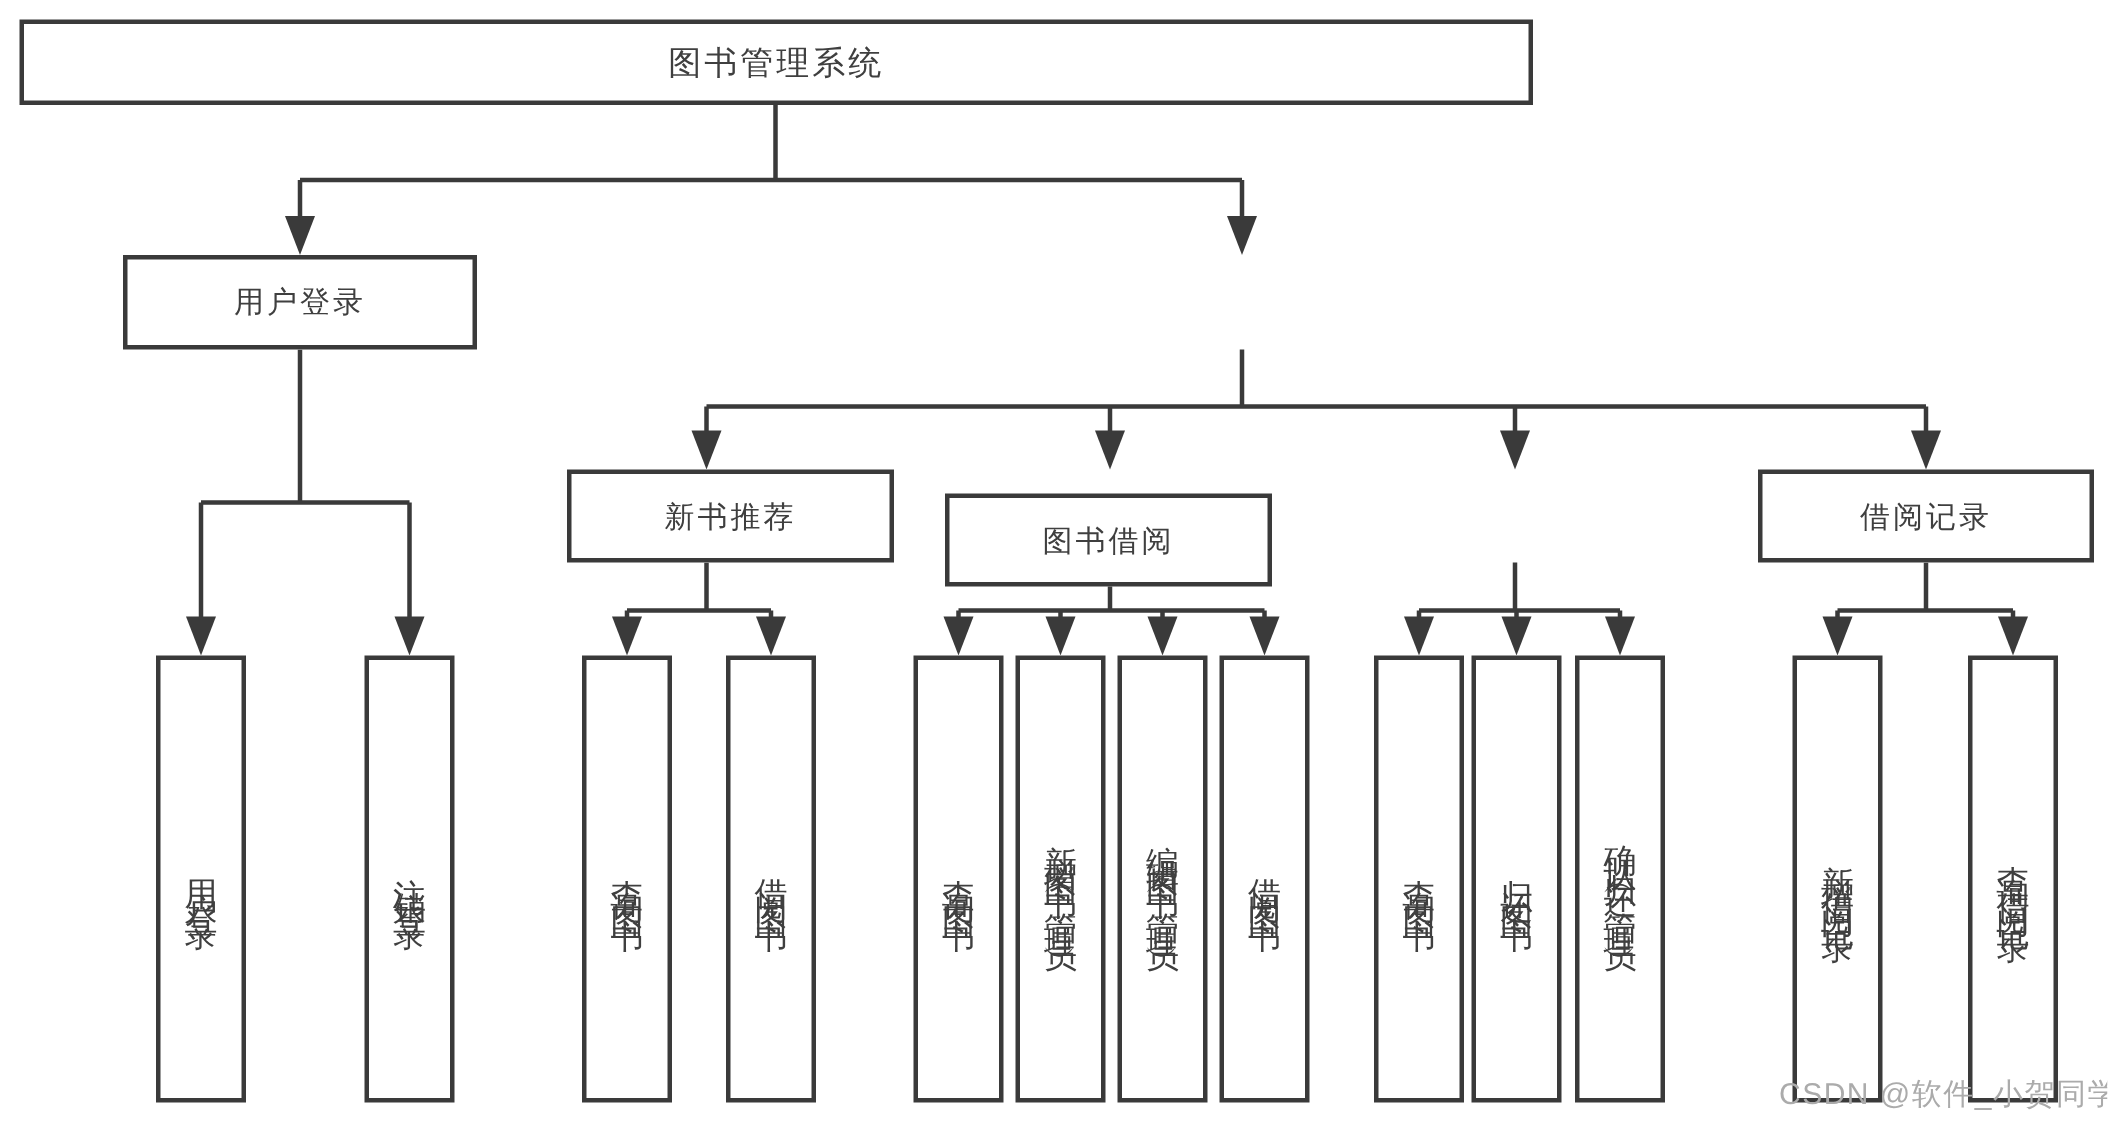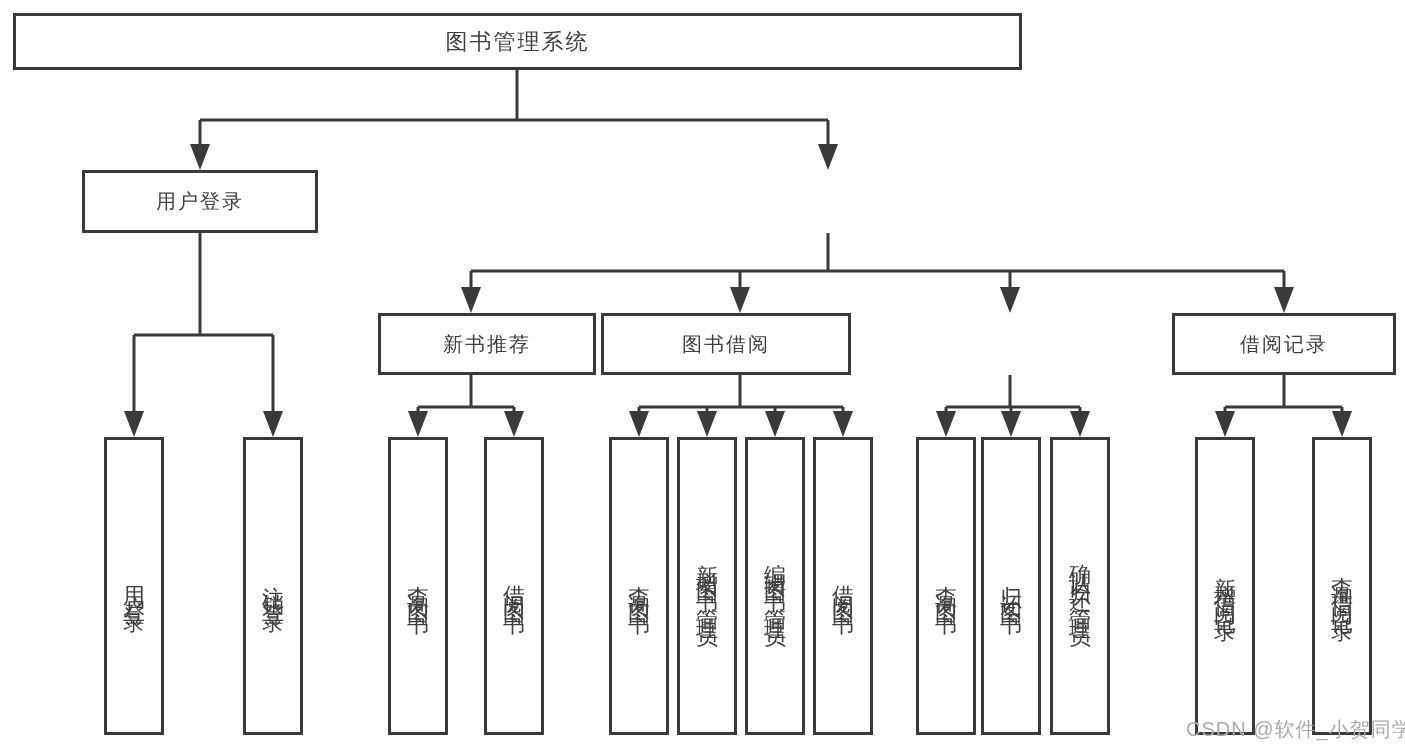--- a/index.html
+++ b/index.html
@@ -127,21 +127,21 @@
       <polygon points="1215,411 1235,411 1225,437"></polygon>
       <polygon points="1332,411 1352,411 1342,437"></polygon>
     </g>
   </svg>
 
   <div class="node root">图书管理系统</div>
 
   <div class="node hbox l2" style="left:82px;width:236px;">用户登录</div>
 
   <div class="node hbox l3" style="left:378px;width:218px;">新书推荐</div>
-  <div class="node hbox l3" style="left:601px;width:250px;">图书借阅</div>
+  <div class="node hbox l3" style="left:630px;width:218px;margin-top:16px;">图书借阅</div>
   <div class="node hbox l3" style="left:1172px;width:224px;">借阅记录</div>
 
   <div class="node leaf" style="left:104px;">用户登录</div>
   <div class="node leaf" style="left:243px;">注销登录</div>
 
   <div class="node leaf" style="left:388px;">查询图书</div>
   <div class="node leaf" style="left:484px;">借阅图书</div>
 
   <div class="node leaf" style="left:609px;">查询图书</div>
   <div class="node leaf" style="left:677px;">新增图书（管理员）</div>

